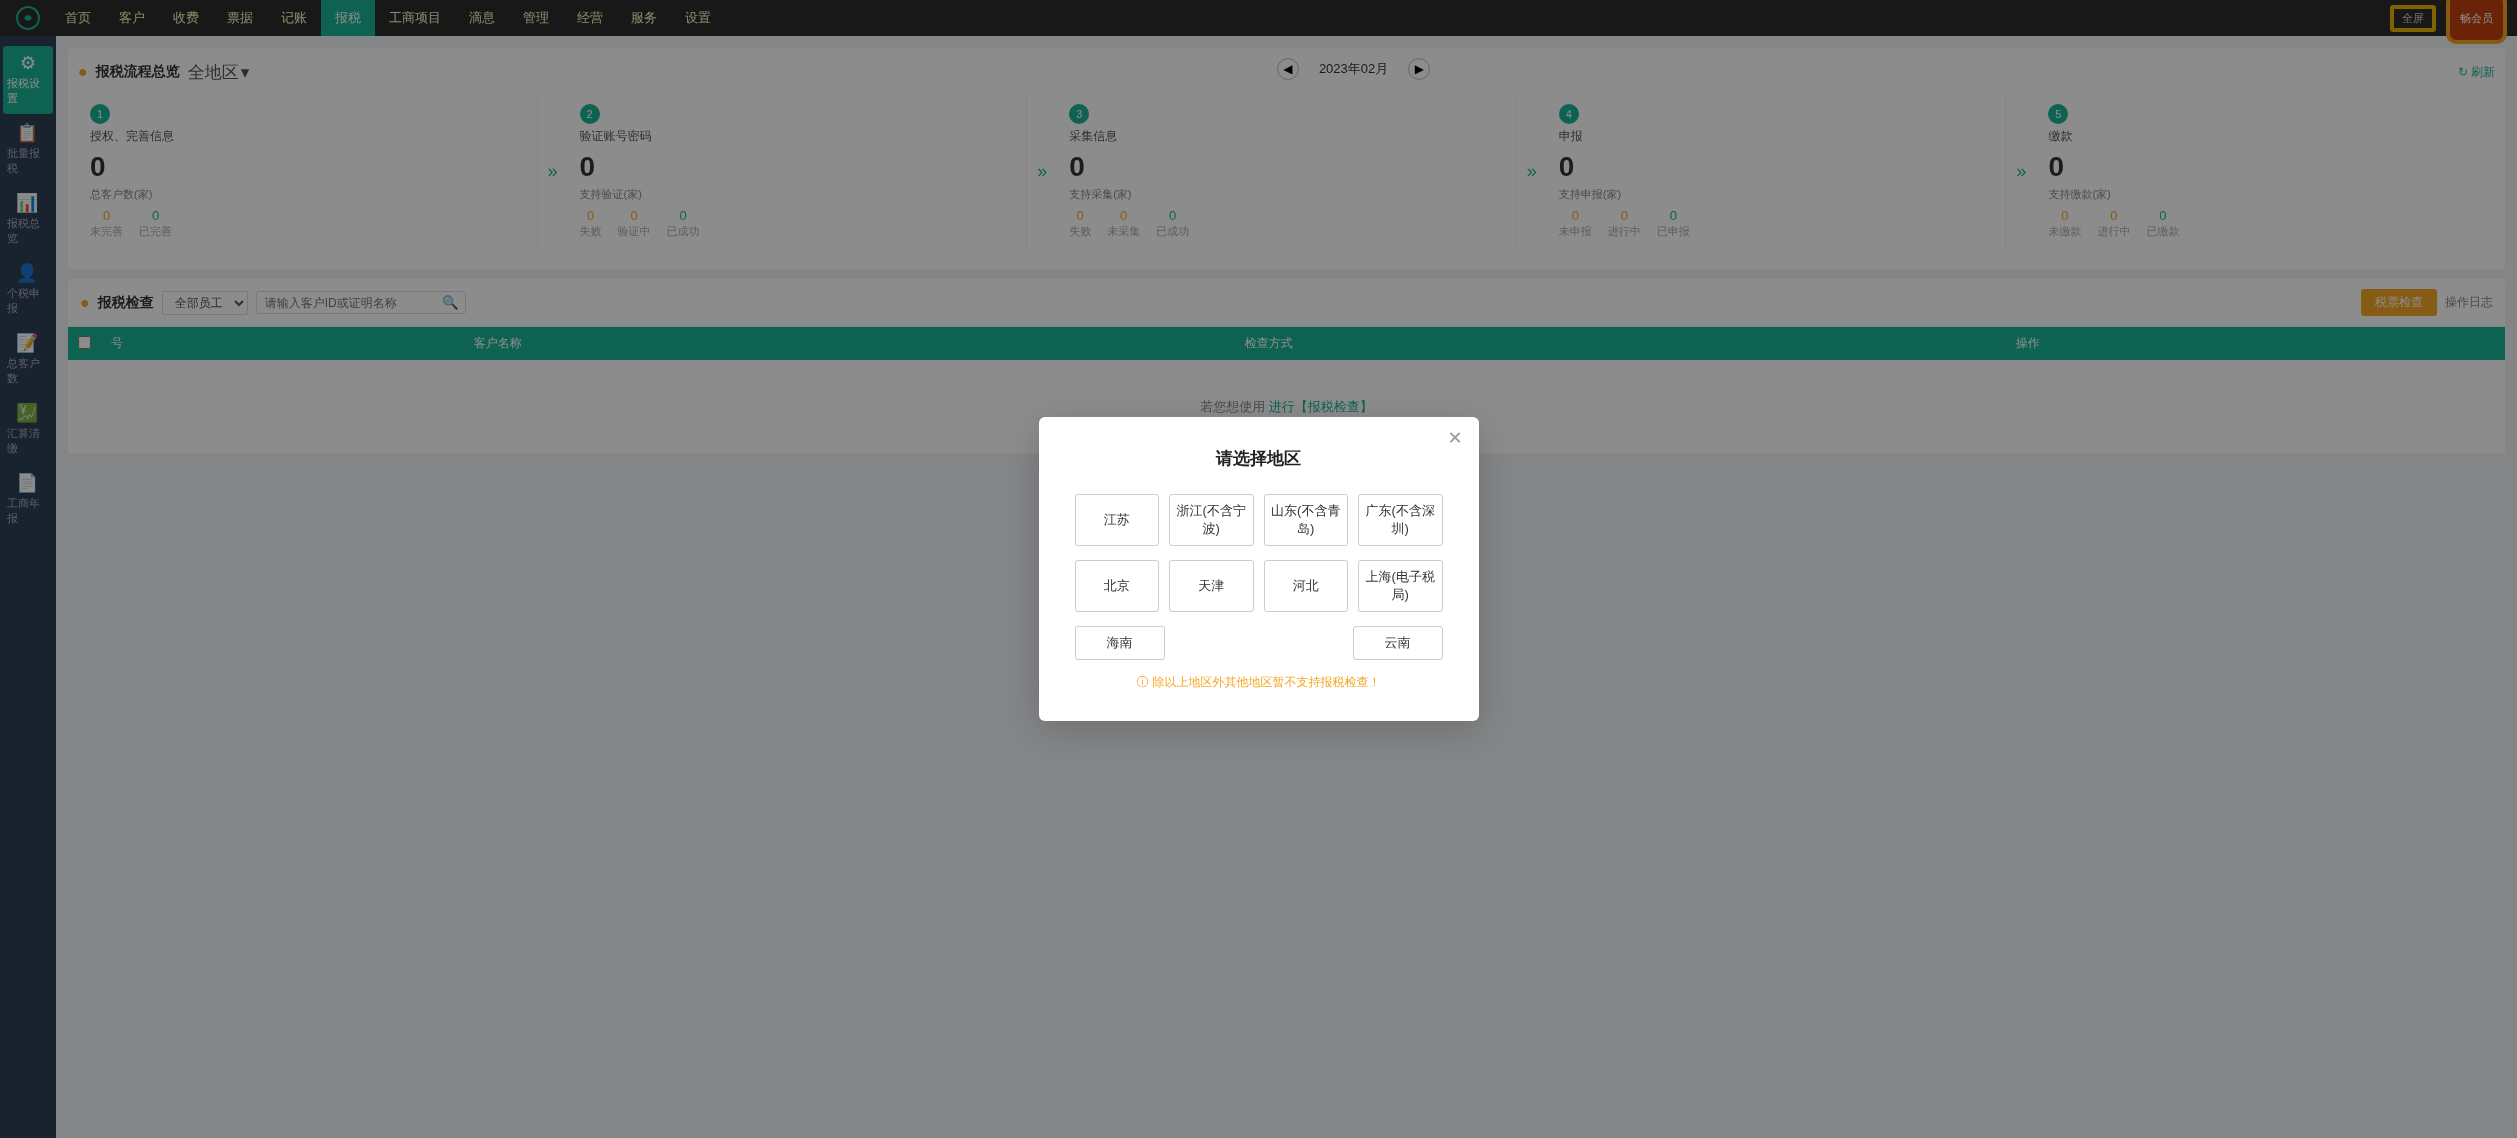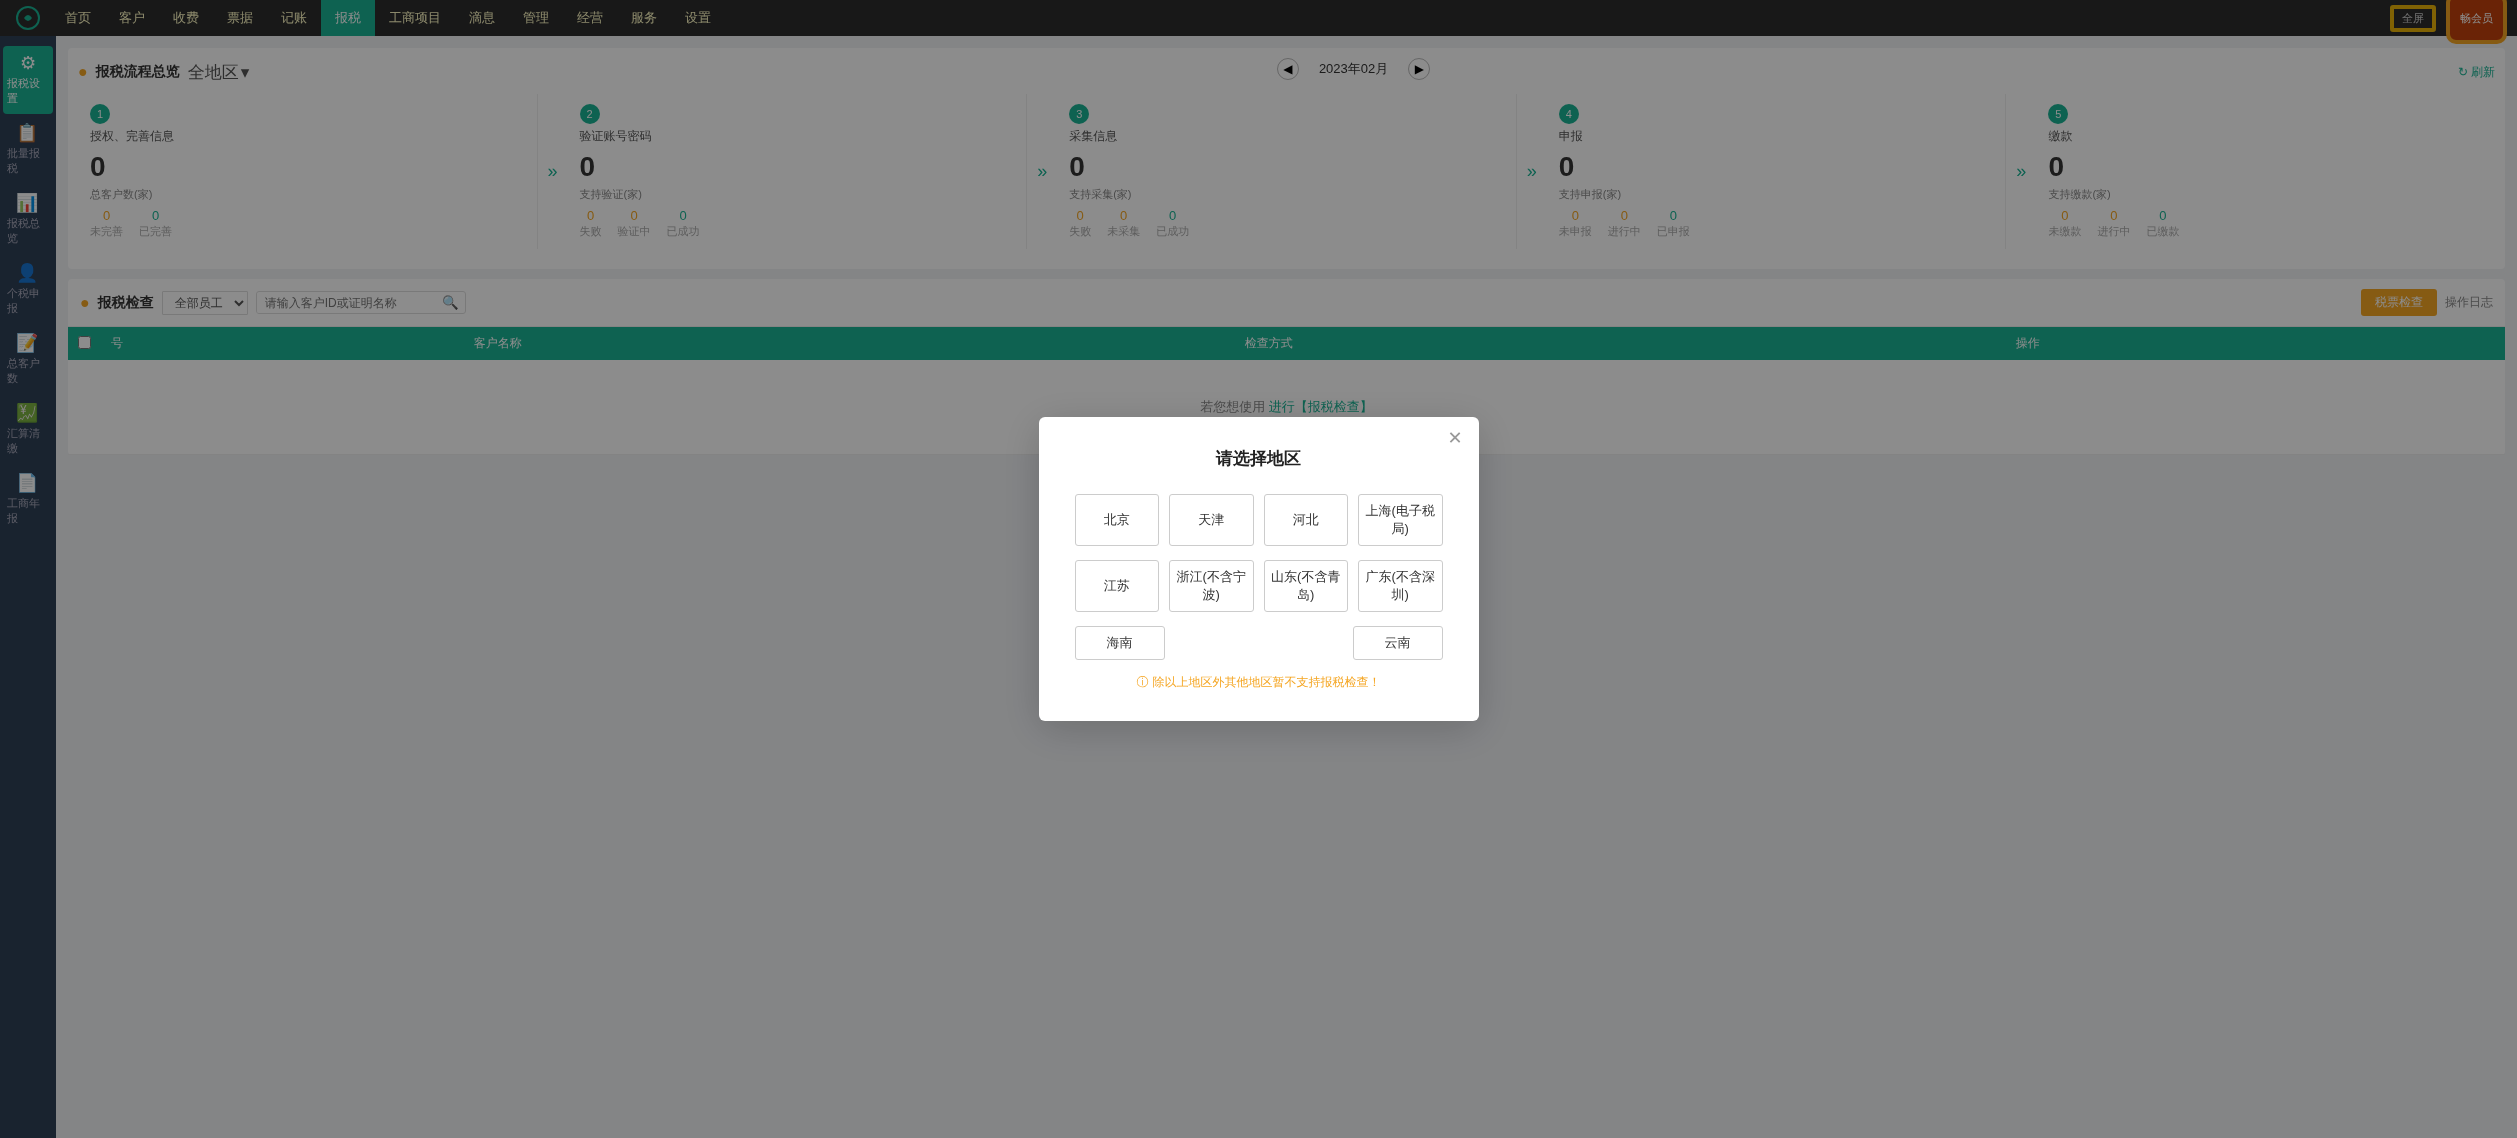--- a/index.html
+++ b/index.html
@@ -549,33 +549,33 @@
   </div>
 
 </div>
 
 <div class="modal-overlay">
   <div class="modal-box">
     <button class="modal-close">✕</button>
     <div class="modal-title">请选择地区</div>
 
     <div class="region-grid">
+      <button class="region-btn">江苏</button>
+      <button class="region-btn">浙江(不含宁波)</button>
+      <button class="region-btn">山东(不含青岛)</button>
+      <button class="region-btn">广东(不含深圳)</button>
+    </div>
+
+    <div class="region-grid">
       <button class="region-btn">北京</button>
       <button class="region-btn">天津</button>
       <button class="region-btn">河北</button>
       <button class="region-btn">上海(电子税局)</button>
     </div>
 
-    <div class="region-grid">
-      <button class="region-btn">江苏</button>
-      <button class="region-btn">浙江(不含宁波)</button>
-      <button class="region-btn">山东(不含青岛)</button>
-      <button class="region-btn">广东(不含深圳)</button>
-    </div>
-
     <div class="region-grid-2">
       <button class="region-btn">海南</button>
       <button class="region-btn">云南</button>
     </div>
 
     <div class="modal-warning">
       <span>ⓘ</span>
       <span>除以上地区外其他地区暂不支持报税检查！</span>
     </div>
   </div>

